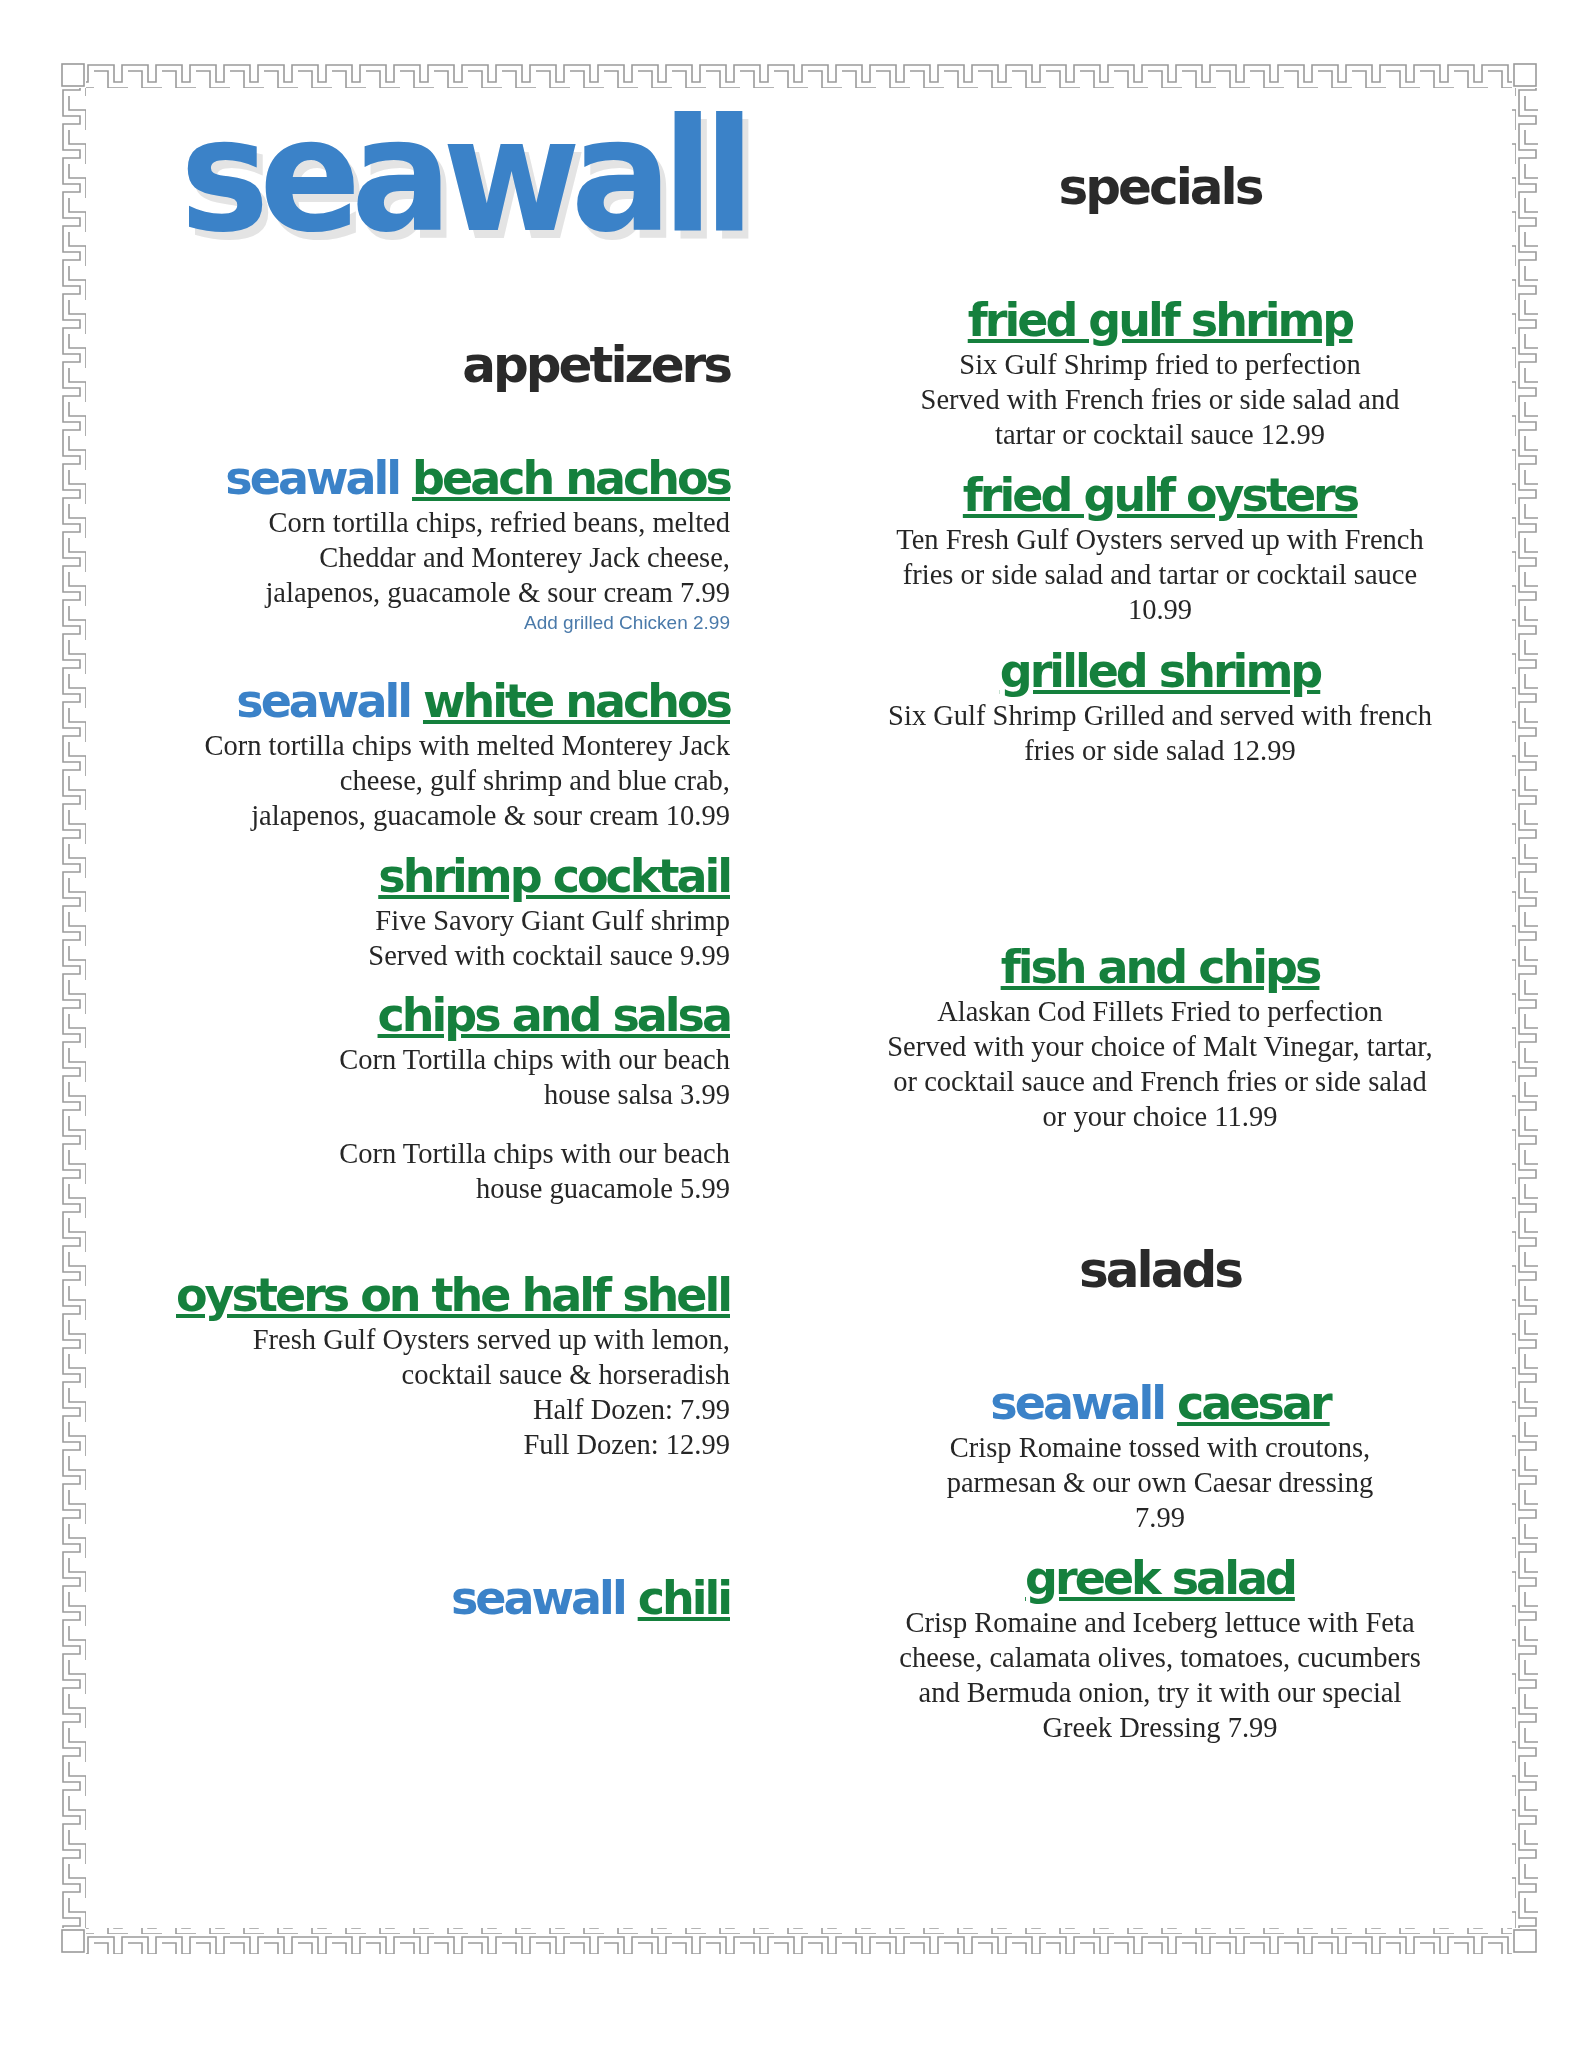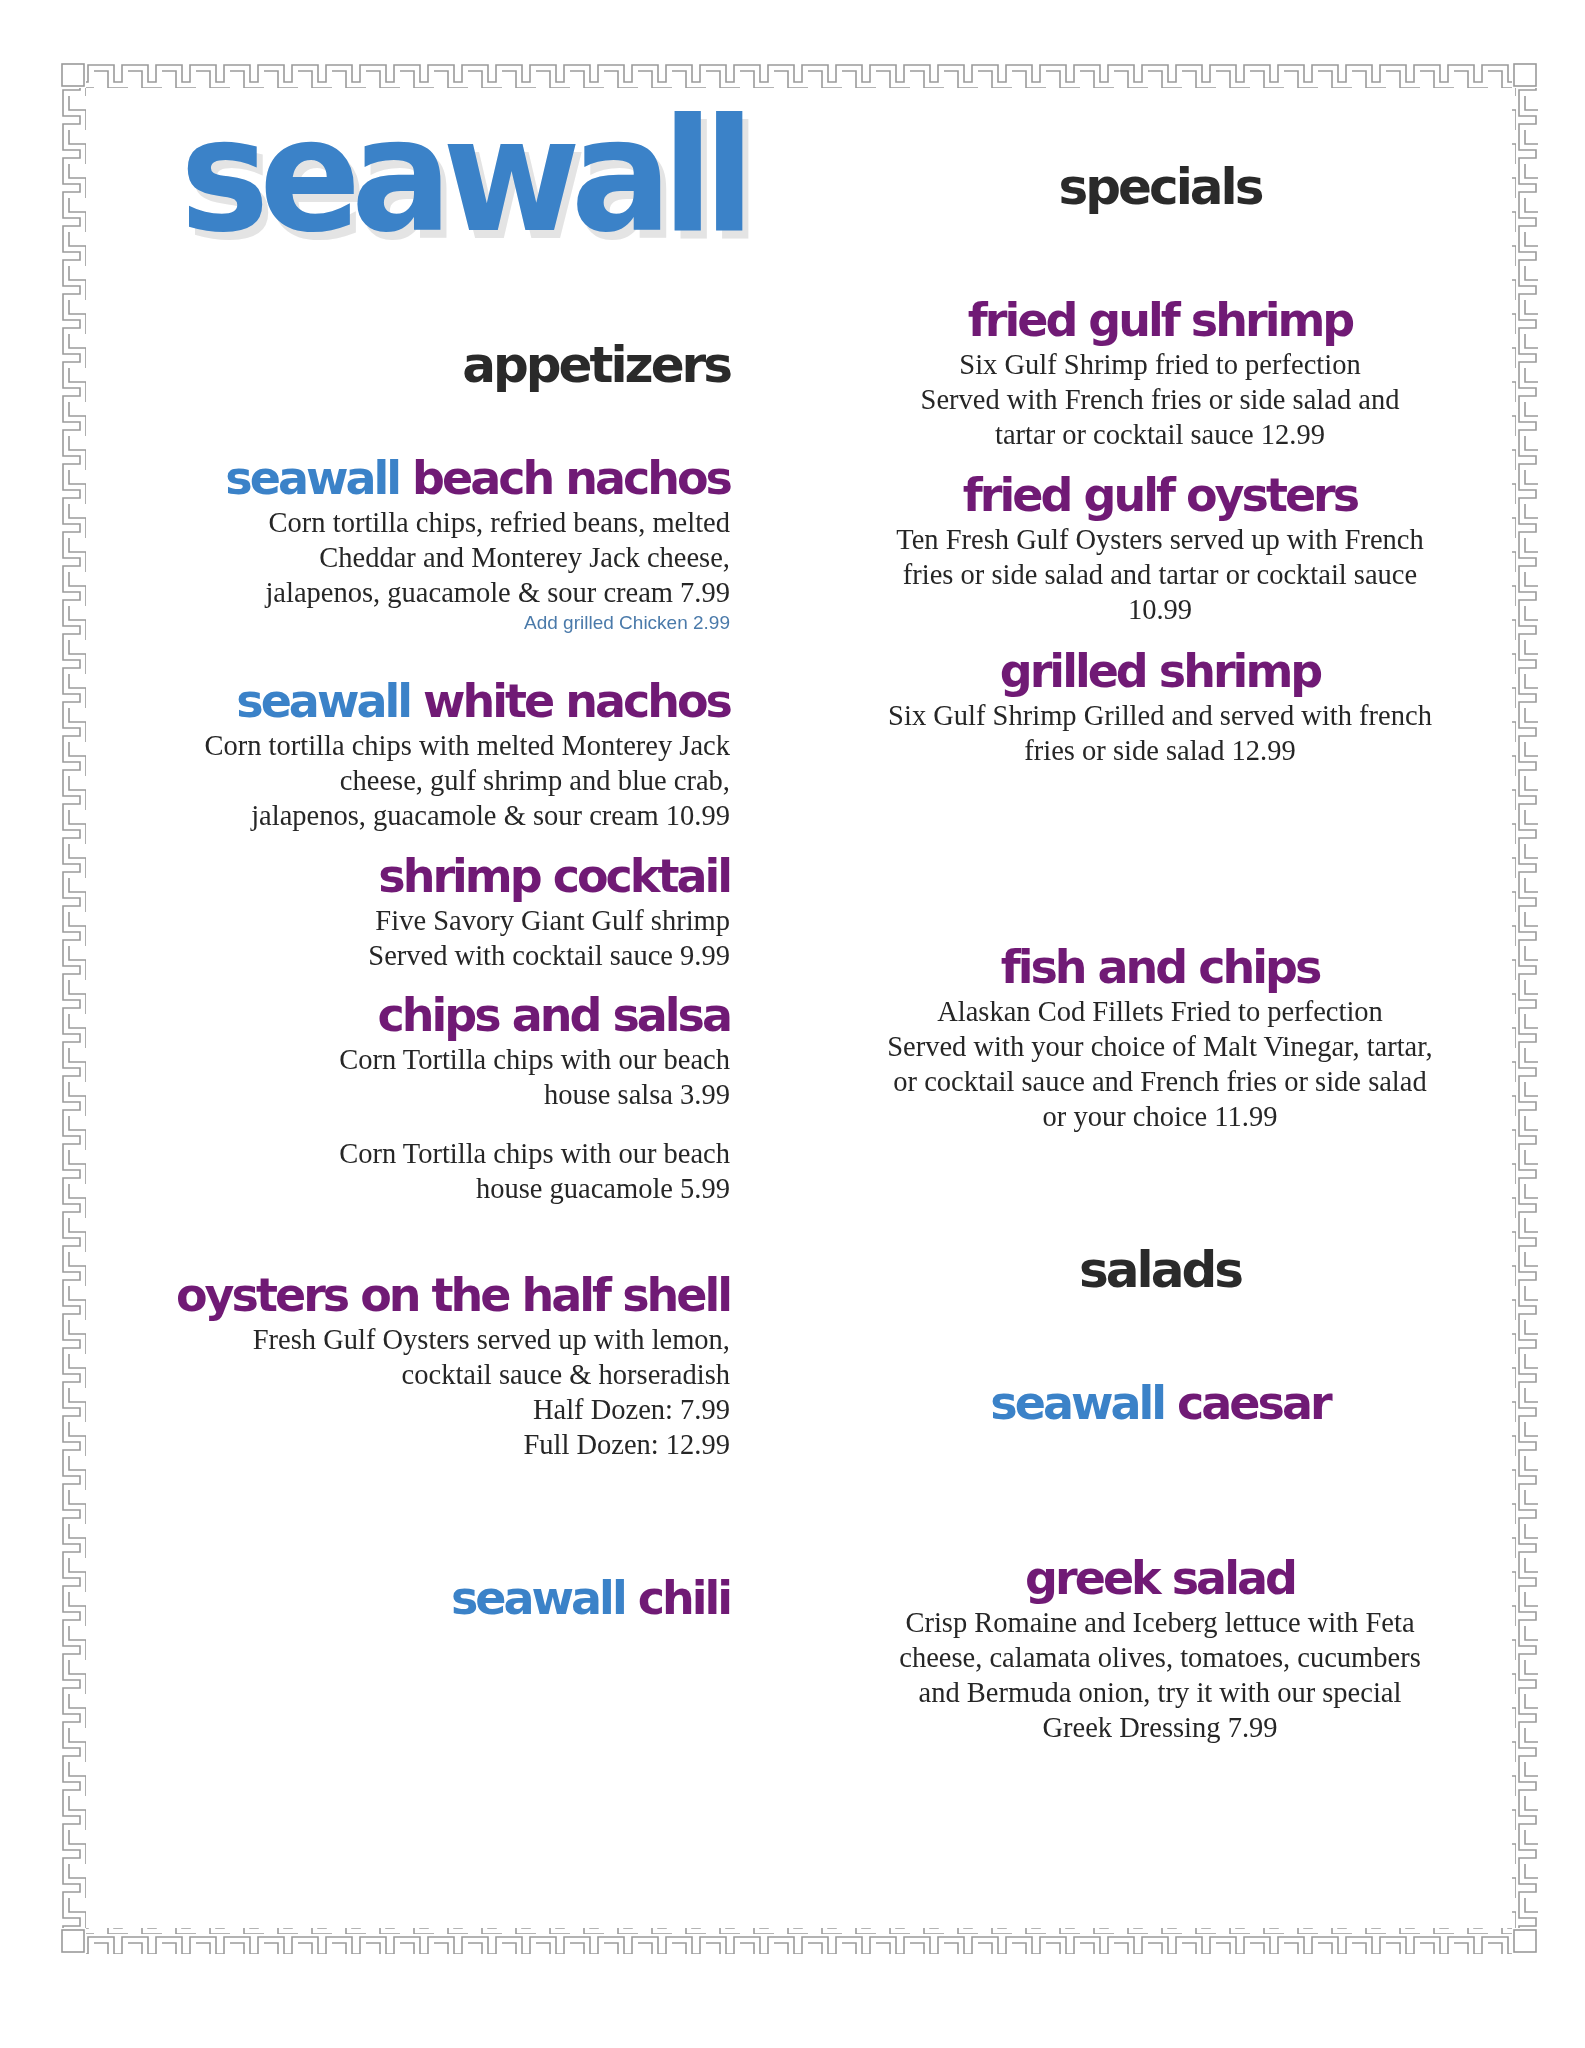--- a/index.html
+++ b/index.html
@@ -19,21 +19,21 @@
     display: block; line-height: 1;
   }
   .brand-title {
     position: absolute; left: 180px; top: 100px; width: 500px; text-align: center;
     font-size: 150px; color: #3b82c8; letter-spacing: -10px;
     text-shadow: 6px 8px 0 #e4e4e4; transform: scaleY(1.05);
   }
   .section-head { color: #2a2a2a; font-size: 50px; letter-spacing: -3px; }
   .item-name { font-size: 46px; letter-spacing: -3px; margin: 0; }
   .item-name .blue { color: #3b82c8; }
-  .item-name .pink { color: #701a75; }
+  .item-name .pink { color: #15803d; text-decoration: underline; }
   .desc { font-size: 28.5px; line-height: 35px; color: #262626; white-space: pre-line; margin: 4px 0 0 0; font-family: Liberation Serif, serif; }
   .note { font-size: 19px; color: #4a7aaa; margin-top: 2px; }
   .item { position: absolute; left: 0; width: 100%; }
 </style>
 </head>
 <body>
 
 <div class="frame">
   <svg width="1478" height="1892" viewBox="0 0 1478 1892">
     <defs>
@@ -134,20 +134,23 @@
     <div class="desc">Alaskan Cod Fillets Fried to perfection
 Served with your choice of Malt Vinegar, tartar,
 or cocktail sauce and French fries or side salad
 or your choice 11.99</div>
   </div>
 
   <div class="item fun section-head" style="top:1245px;">salads</div>
 
   <div class="item" style="top:1380px;">
     <div class="fun item-name"><span class="blue">seawall</span> <span class="pink">caesar</span></div>
+    <div class="desc">Crisp Romaine tossed with croutons,
+parmesan &amp; our own Caesar dressing
+7.99</div>
   </div>
 
   <div class="item" style="top:1555px;">
     <div class="fun item-name"><span class="pink">greek salad</span></div>
     <div class="desc">Crisp Romaine and Iceberg lettuce with Feta
 cheese, calamata olives, tomatoes, cucumbers
 and Bermuda onion, try it with our special
 Greek Dressing  7.99</div>
   </div>
 </div>

